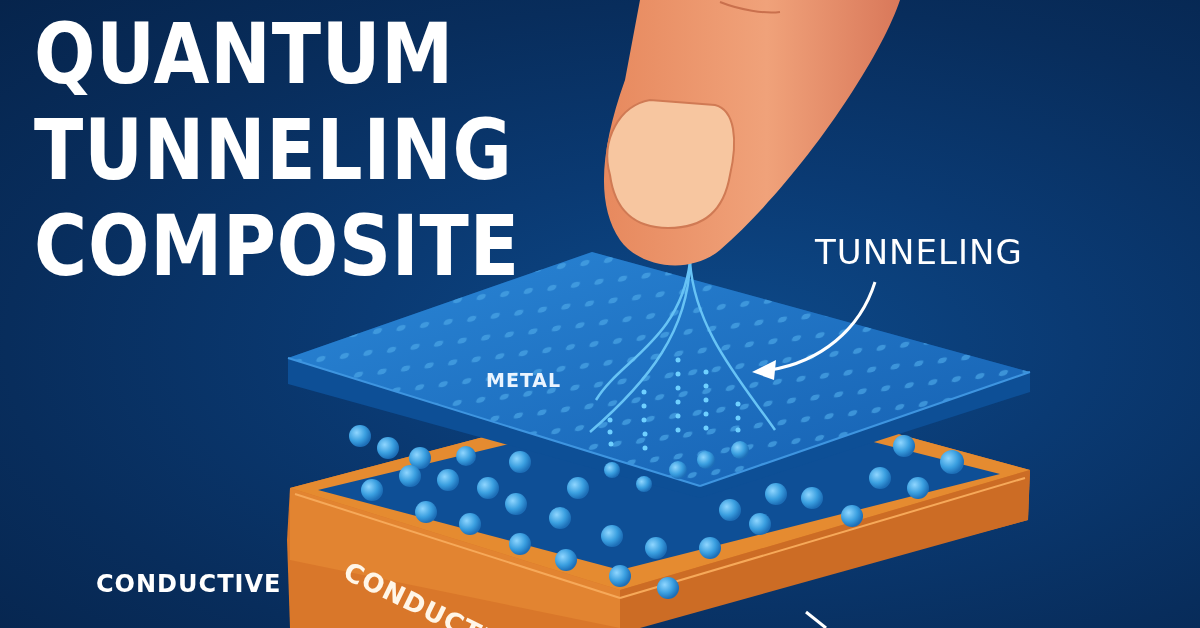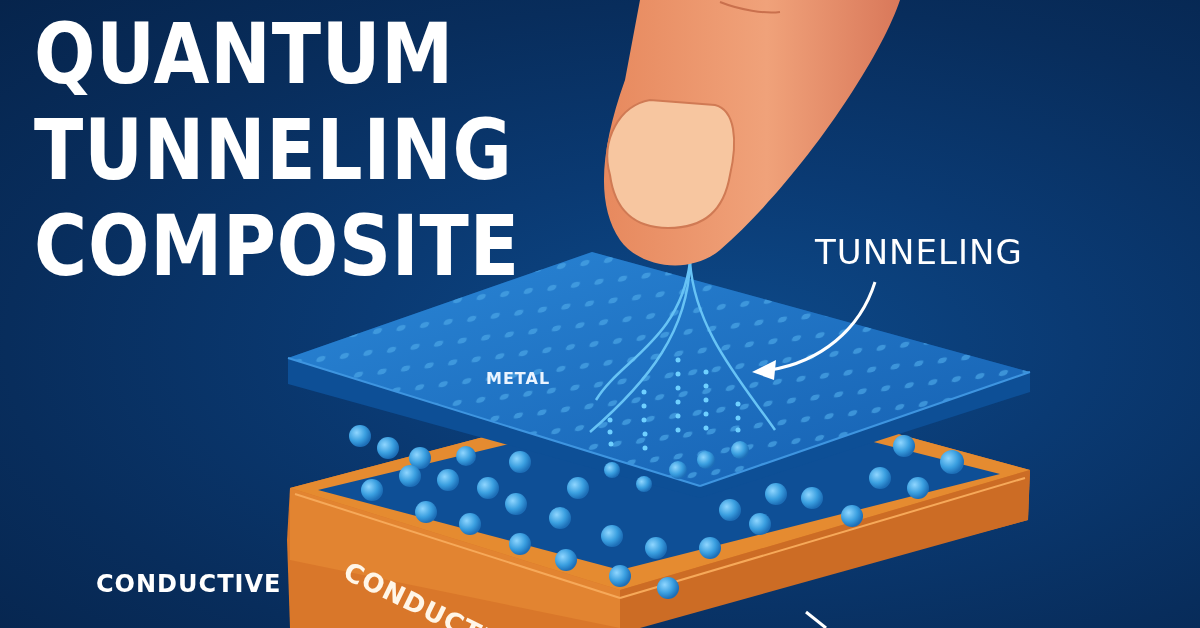--- a/index.html
+++ b/index.html
@@ -13,21 +13,21 @@
     color:#ffffff; font-family:"DejaVu Sans", sans-serif; font-weight:bold;
     font-size:84px; line-height:96px; letter-spacing:1px;
     transform: scaleX(0.86); transform-origin:left top;
   }
   .title span { display:block; }
   .label {
     position:absolute; color:#ffffff; font-family:"DejaVu Sans", sans-serif;
     letter-spacing:1px;
   }
   .lbl-tunneling { left:815px; top:232px; font-size:34px; font-weight:normal; }
-  .lbl-metal { left:486px; top:369px; font-size:16px; font-weight:bold; color:#eaf4ff; }
+  .lbl-metal { left:486px; top:369px; font-size:19px; font-weight:bold; color:#eaf4ff; }
   .lbl-conductive-left { left:96px; top:570px; font-size:24px; font-weight:bold; }
   .lbl-conductive-edge {
     left:352px; top:556px; font-size:26px; font-weight:bold; color:#fff6e8;
     transform: rotate(26deg); transform-origin:left top;
   }
   svg.art { position:absolute; left:0; top:0; }
 </style>
 </head>
 <body>
 

